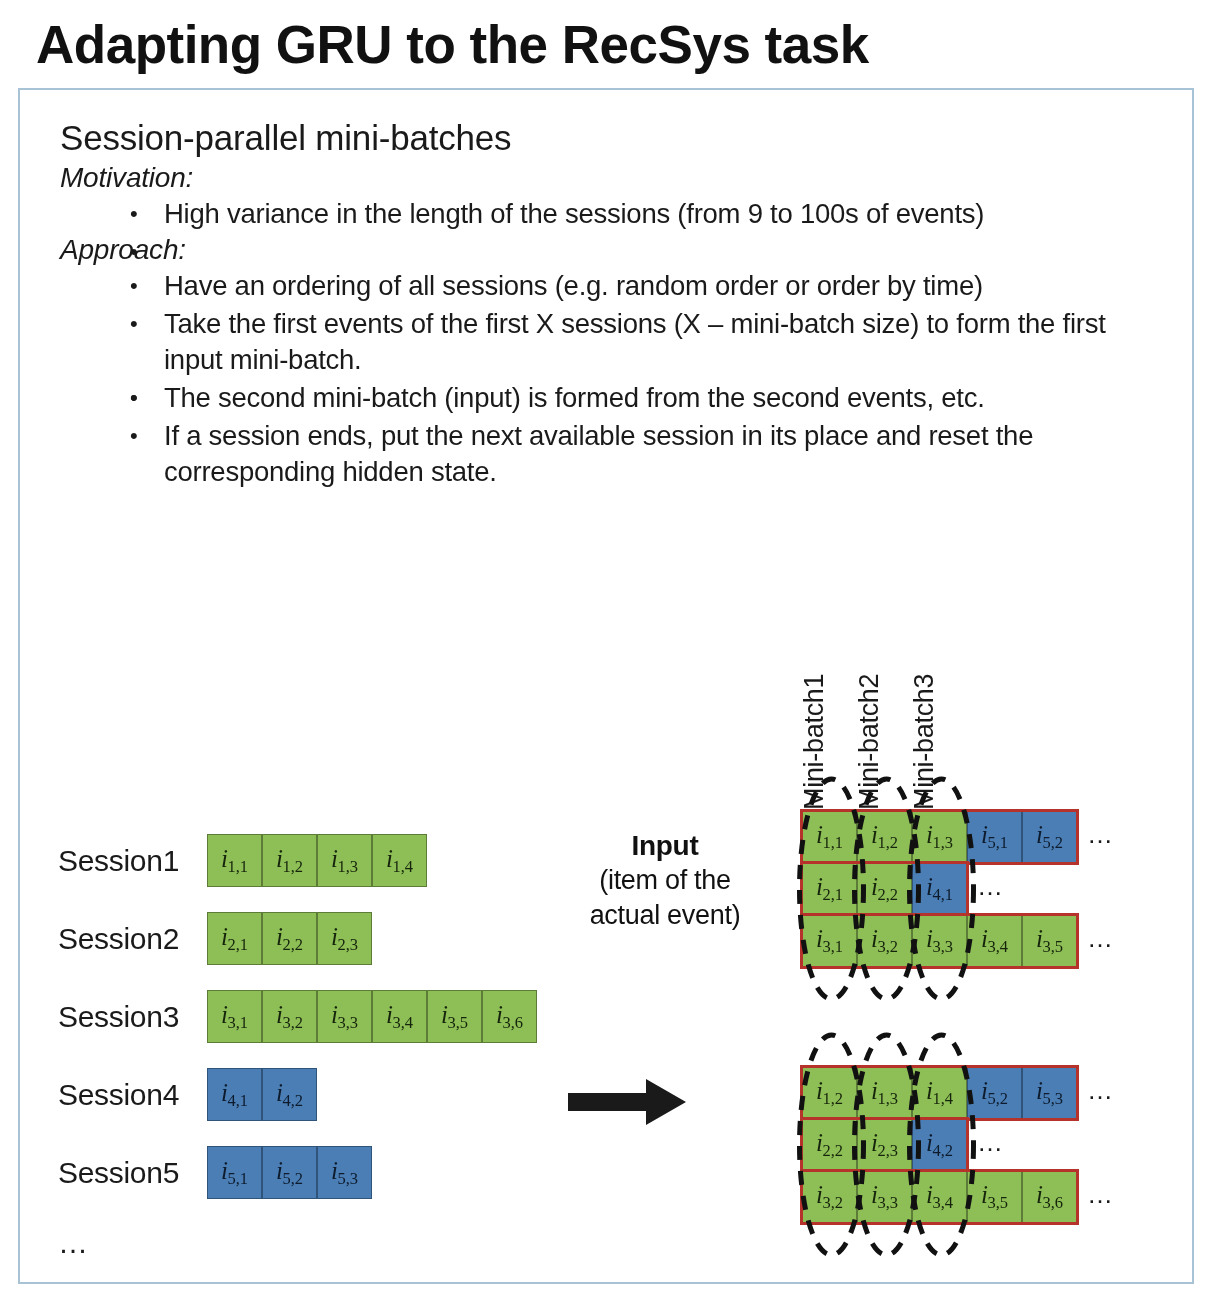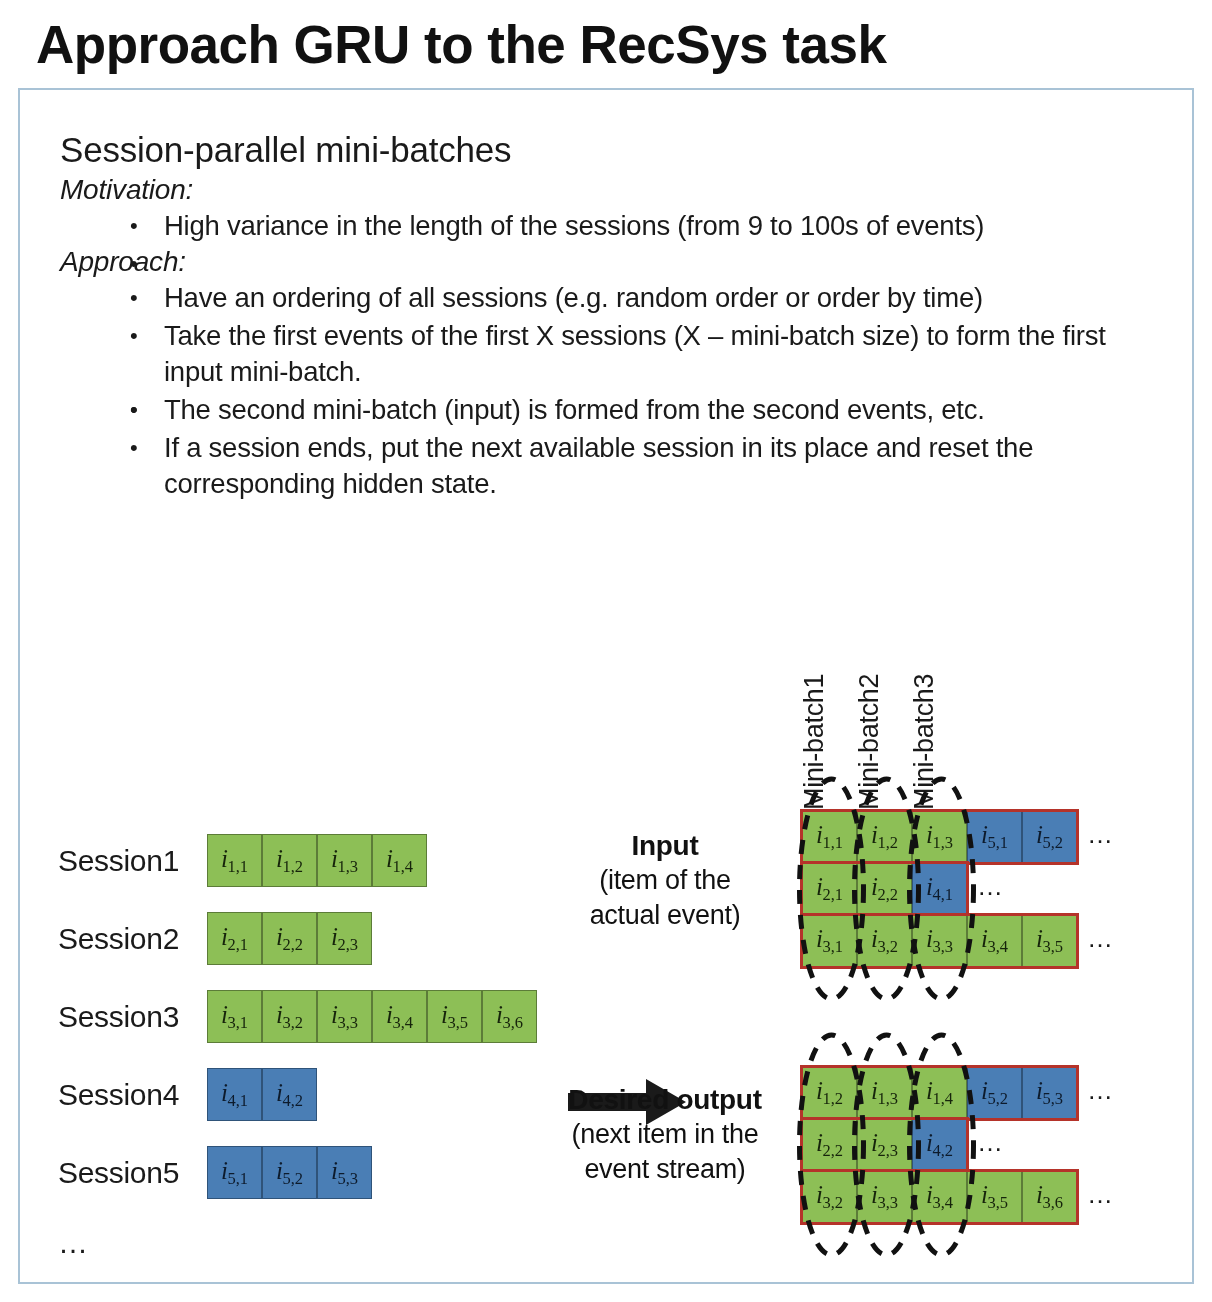--- a/index.html
+++ b/index.html
@@ -34,21 +34,21 @@
     width: 1176px;
     height: 1196px;
     border: 2px solid #a9c3d6;
     background: #ffffff;
   }
 
   
   #text-block {
     position: absolute;
     left: 40px;
-    top: 40px;
+    top: 28px;
     width: 1090px;
   }
   #section-heading {
     font-size: 35px;
     font-weight: 400;
     color: #1a1a1a;
     margin: 0 0 4px 0;
     letter-spacing: -0.2px;
   }
   .sub-label {
@@ -170,21 +170,21 @@
     font-size: 31px;
     color: #c9cdd2;
     letter-spacing: 2px;
     white-space: nowrap;
   }
   svg.ovl { position: absolute; left: 0; top: 0; overflow: visible; }
 </style>
 </head>
 <body>
 
-<div id="slide-title">Approach GRU to the RecSys task</div>
+<div id="slide-title">Adapting GRU to the RecSys task</div>
 
 <div id="content-frame">
 
   <div id="text-block">
     <div id="section-heading">Session-parallel mini-batches</div>
     <div class="sub-label">Motivation:</div>
     <ul class="bullets" id="motivation-list">
         <li><span class="bullet-dot">•</span><span>High variance in the length of the sessions (from 9 to 100s of events)</span></li>
         <li><span class="bullet-dot">•</span></li>
       </ul>
@@ -325,25 +325,20 @@
         <div class="mb-label" style="left: 865px; top: 689px;">Mini-batch2</div>
         <div class="mb-label" style="left: 920px; top: 689px;">Mini-batch3</div>
       </div>
 
     <svg class="ovl" id="input-ellipses" width="1176" height="1196">
         <ellipse cx="811.5" cy="799" rx="32" ry="110" fill="none" stroke="#111111" stroke-width="5" stroke-dasharray="14 11"></ellipse>
         <ellipse cx="866.5" cy="799" rx="32" ry="110" fill="none" stroke="#111111" stroke-width="5" stroke-dasharray="14 11"></ellipse>
         <ellipse cx="921.5" cy="799" rx="32" ry="110" fill="none" stroke="#111111" stroke-width="5" stroke-dasharray="14 11"></ellipse>
       </svg>
 
-    <div class="side-label" id="output-label" style="left: 514px; top: 992px; width: 262px;">
-      <span class="strong">Desired output</span>
-      <span>(next item in the</span><br>
-      <span>event stream)</span>
-    </div>
     <div id="output-matrix">
         <div class="cell green" style="left: 782px; top: 977px; height: 52px;">
           <span>i<sub>1,2</sub></span>
         </div>
         <div class="cell green" style="left: 837px; top: 977px; height: 52px;">
           <span>i<sub>1,3</sub></span>
         </div>
         <div class="cell green" style="left: 892px; top: 977px; height: 52px;">
           <span>i<sub>1,4</sub></span>
         </div>

